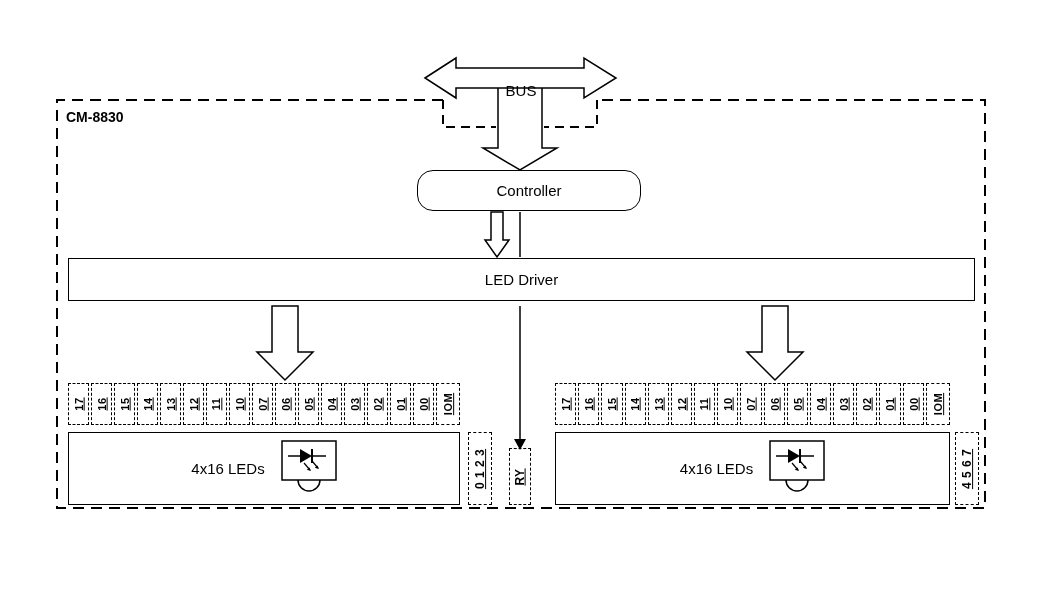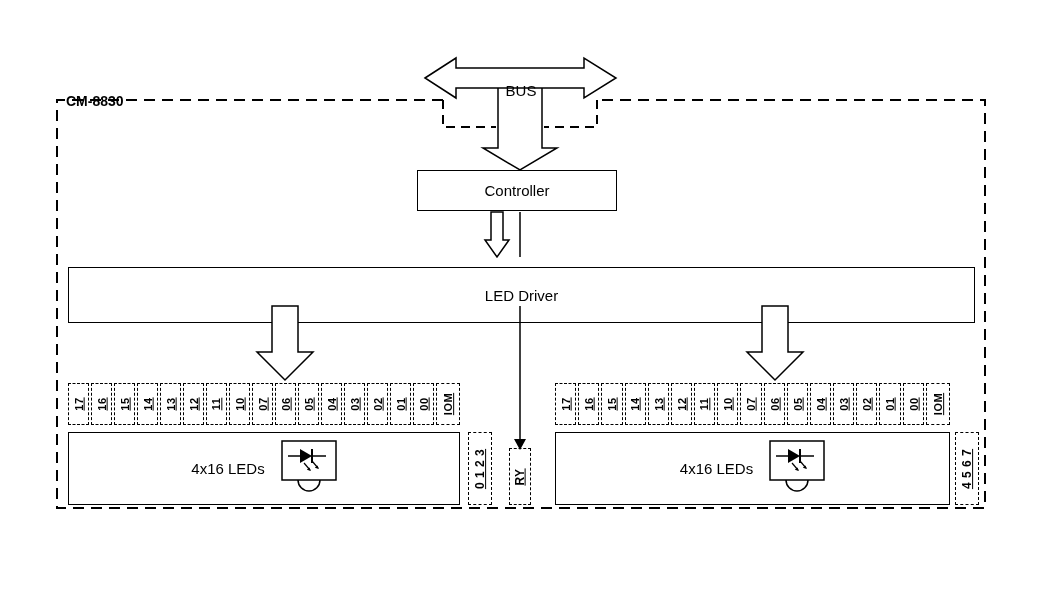--- a/index.html
+++ b/index.html
@@ -17,21 +17,21 @@
   }
   .overlay {
     position: absolute;
     left: 0; top: 0;
     width: 1051px; height: 605px;
     z-index: 5;
     pointer-events: none;
   }
   .module-label {
     position: absolute;
-    left: 66px; top: 93px;
+    left: 66px; top: 109px;
     font-size: 14px;
     font-weight: bold;
     z-index: 10;
   }
   .bus-label {
     position: absolute;
     left: 460px; top: 69px;
     width: 122px;
     text-align: center;
     font-size: 15px;
@@ -42,22 +42,22 @@
   .box {
     position: absolute;
     background: #ffffff;
     border: 1.5px solid #000;
     display: flex;
     align-items: center;
     justify-content: center;
     font-size: 15px;
     z-index: 1;
   }
-  .controller { left: 417px; top: 170px; width: 200px; height: 41px; }
-  .driver     { left: 68px;  top: 267px; width: 907px; height: 56px; }
+  .controller { left: 417px; top: 170px; width: 224px; height: 41px; border-radius: 16px; }
+  .driver     { left: 68px;  top: 258px; width: 907px; height: 43px; }
   .ledbox     { gap: 16px; }
   .ledbox-left  { left: 68px;  top: 432px; width: 392px; height: 73px; }
   .ledbox-right { left: 555px; top: 432px; width: 395px; height: 73px; }
   .led-icon { display: block; margin-top: -4px; }
   .chan-row {
     position: absolute;
     top: 383px;
     height: 42px;
     display: flex;
     gap: 2px;

